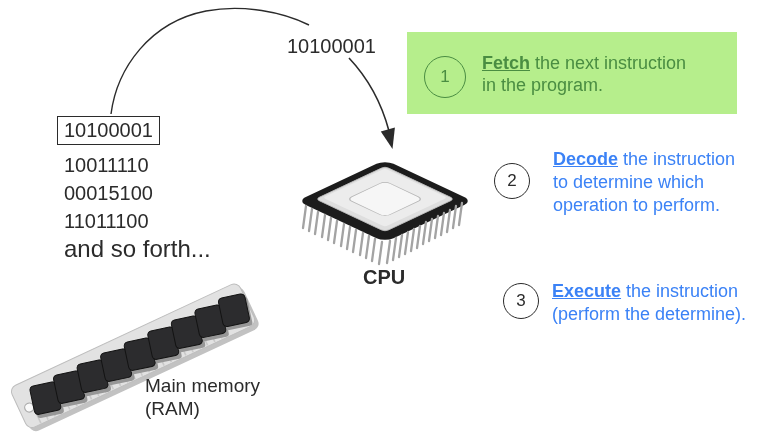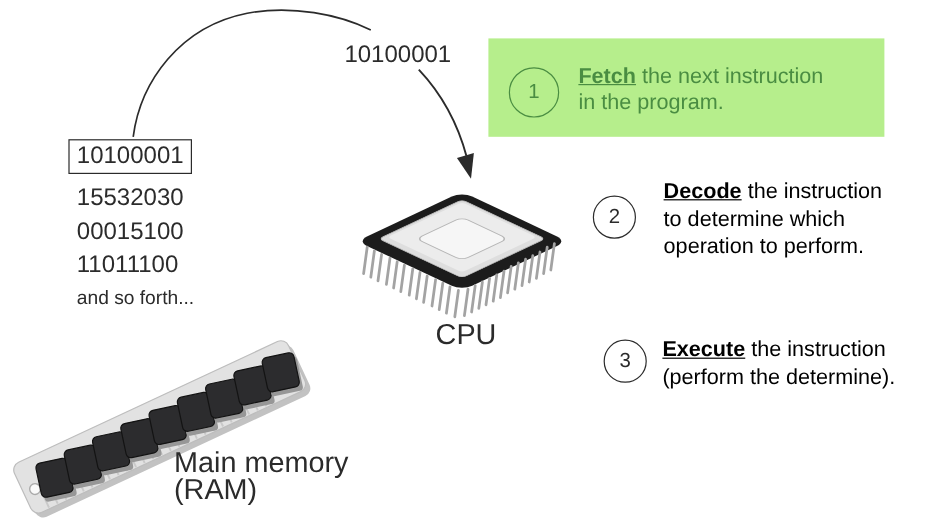--- a/index.html
+++ b/index.html
@@ -7,38 +7,38 @@
     position:relative;width:775px;height:435px;background:#ffffff;overflow:hidden;
     font-family:"Liberation Sans","DejaVu Sans",sans-serif;color:#2b2b2b;
   }
   #art{position:absolute;left:0;top:0;}
   
   .mem-box{
     position:absolute;left:57px;top:116px;border:1.6px solid #2b2b2b;
     padding:1px 6px 2px 6px;font-size:20px;line-height:24px;background:#fff;
   }
   .mem-list{position:absolute;left:64px;top:151px;font-size:20px;line-height:28px;}
-  .mem-ellipsis{font-size:16px;}
+  .mem-ellipsis{font-size:24px;}
   
   .fetch-label{position:absolute;left:287px;top:35px;font-size:20px;}
   
   .step1-panel{position:absolute;left:407px;top:32px;width:330px;height:82px;background:#b6ee8c;}
   .circle{
     position:absolute;border-radius:50%;display:flex;align-items:center;justify-content:center;
     font-size:17px;background:transparent;
   }
   .circle.dark{border:1.6px solid #2b2b2b;color:#2b2b2b;width:34px;height:34px;}
   .circle.green{border:1.6px solid #4a8d42;color:#4a8d42;width:40px;height:40px;}
-  .step-text{position:absolute;font-size:18px;line-height:23px;color:#000000;}
+  .step-text{position:absolute;font-size:18px;line-height:23px;color:#3b82f6;}
   .step-text .desc{white-space:pre-line;}
   .kw{font-weight:bold;text-decoration:underline;}
   .step-text.green{color:#4a8d42;line-height:22px;}
   
-  .cpu-caption{position:absolute;left:363px;top:266px;font-size:24px;}
-  .ram-caption{position:absolute;left:145px;top:374px;font-size:24px;line-height:23px;}
+  .cpu-caption{position:absolute;left:363px;top:266px;font-size:20px;font-weight:bold;}
+  .ram-caption{position:absolute;left:145px;top:374px;font-size:19px;line-height:23px;}
 </style>
 </head>
 <body>
 
 <div id="canvas">
 
   <svg id="art" width="775" height="435" viewBox="0 0 775 435">
 
     <path d="M111,114 C117,68 150,22 206,11 C243,4 283,12 309,25" fill="none" stroke="#2b2b2b" stroke-width="1.4"></path>
 
@@ -160,21 +160,21 @@
             <rect x="-4" y="-3" width="27" height="29" rx="4" fill="#2c2c2e" stroke="#131313"></rect>
           </g>
       </g>
     </g>
   </svg>
 
   <div class="mem-box">
     <span>10100001</span>
   </div>
   <div class="mem-list">
-    <div>15532030</div>
+    <div>10011110</div>
     <div>00015100</div>
     <div>11011100</div>
     <div class="mem-ellipsis">and so forth...</div>
   </div>
 
   <div class="fetch-label">10100001</div>
 
   <div class="step1-panel">
     <div class="circle green" style="left:17px;top:24px;">
       <span>1</span>

